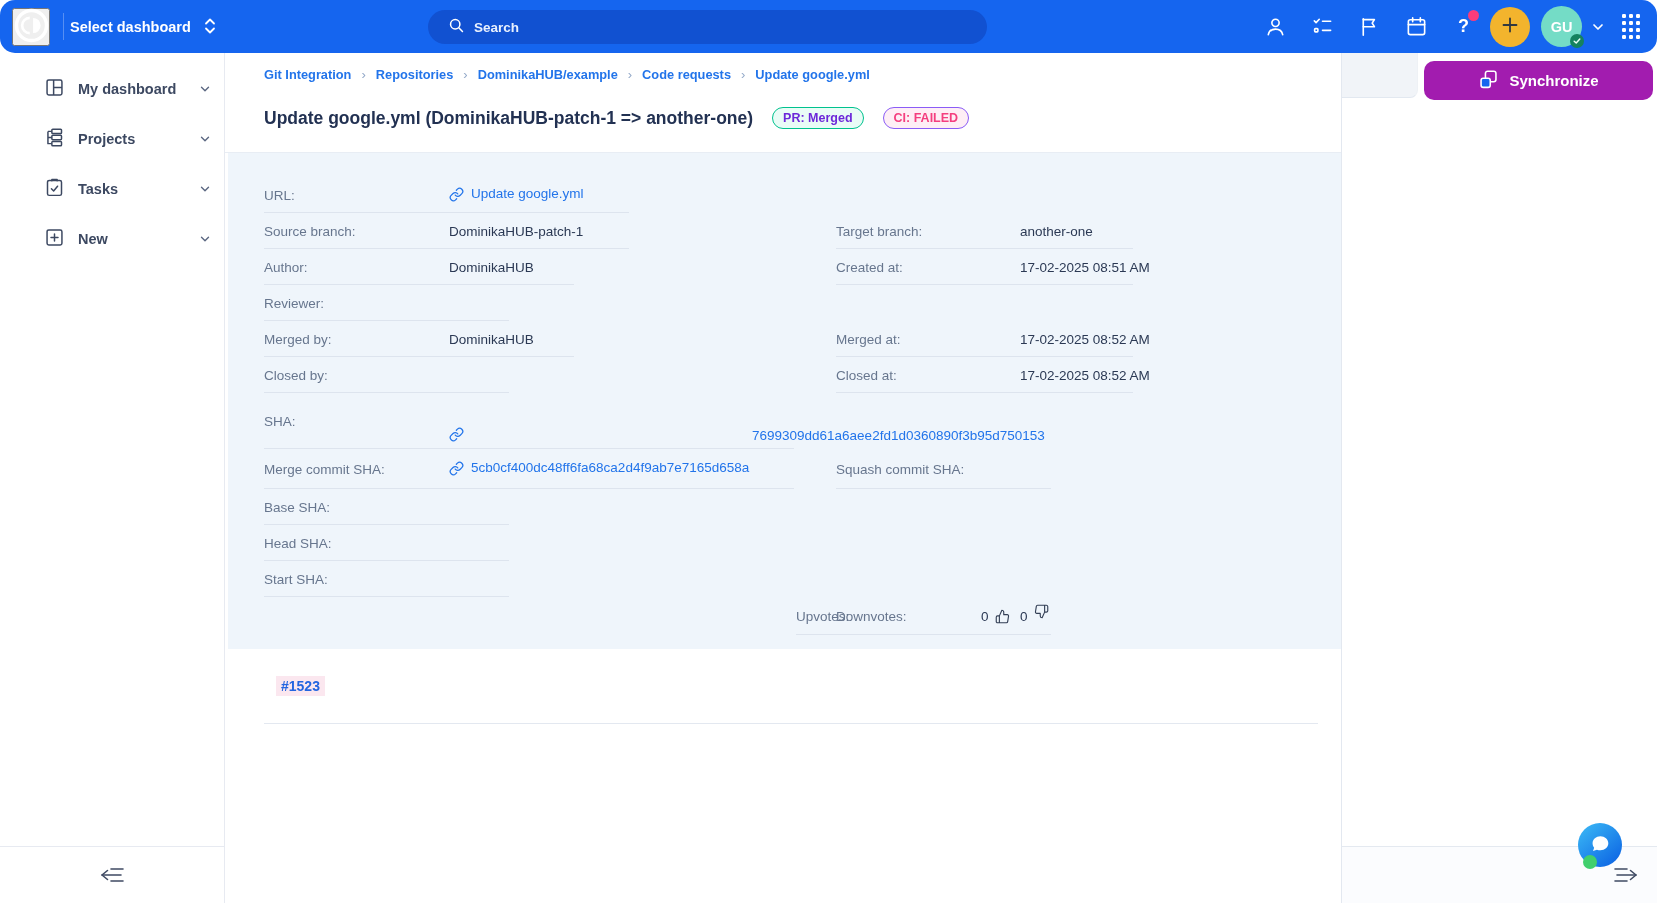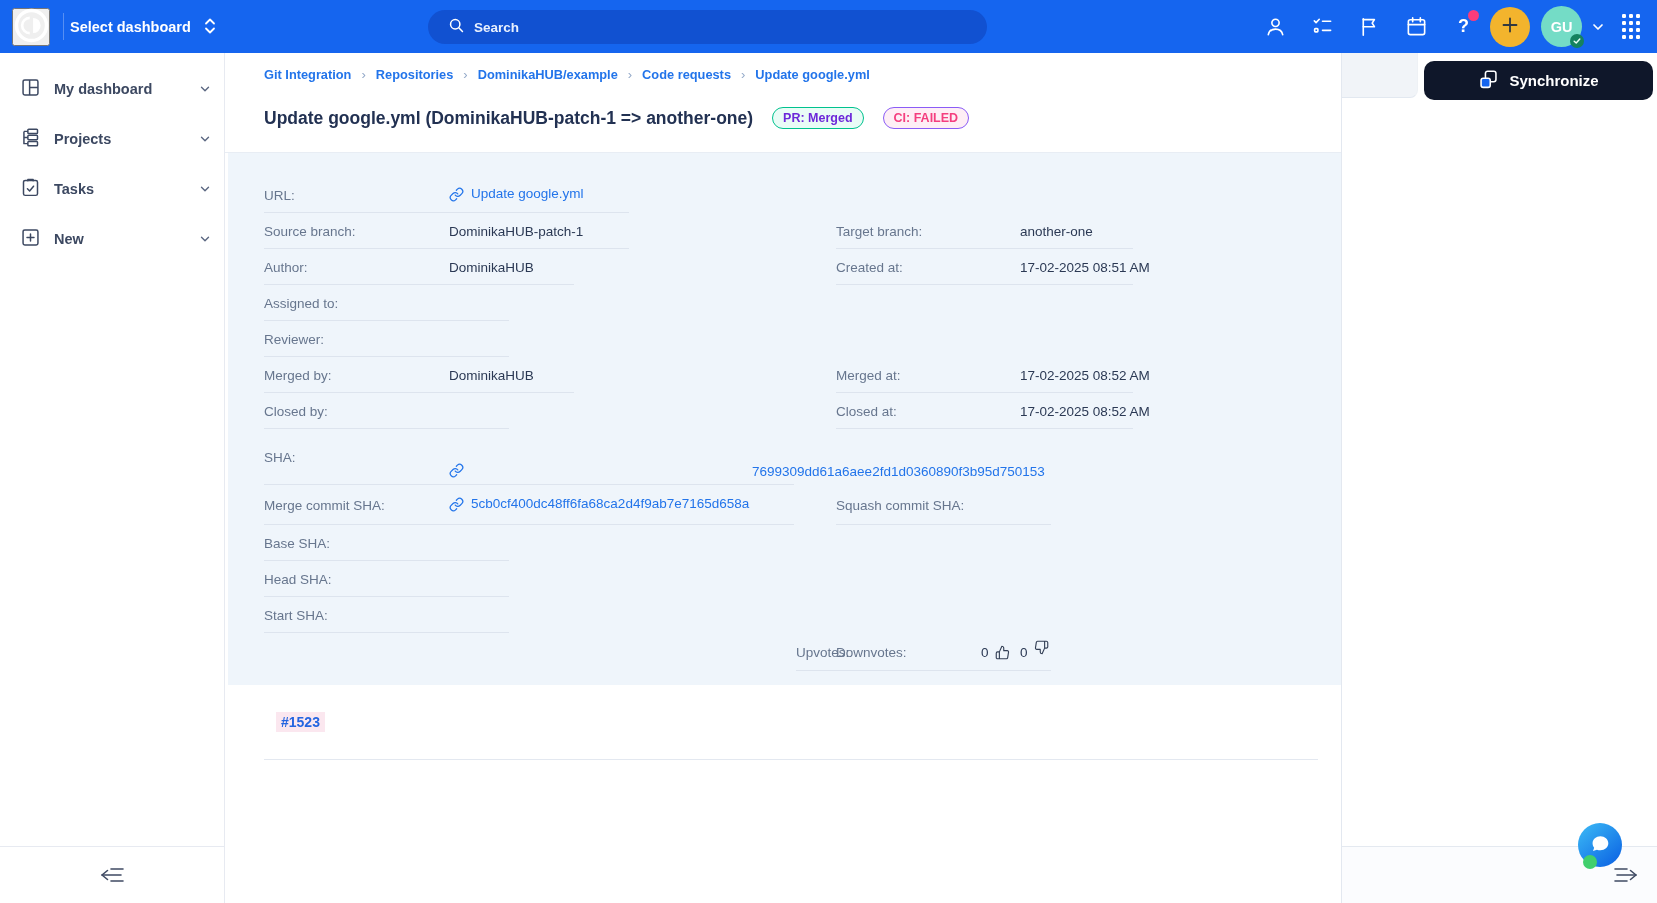--- a/index.html
+++ b/index.html
@@ -1,41 +1,41 @@
 <!DOCTYPE html>
 <html><head>
 <meta charset="utf-8">
 <style>
   * { margin:0; padding:0; box-sizing:border-box; }
   html,body { width:1657px; height:903px; background:#fff; font-family:"Liberation Sans", sans-serif; }
   .canvas { position:relative; width:1657px; height:903px; overflow:hidden; background:#fff; }
 
   
-  .topbar { position:absolute; left:0; top:0; width:1657px; height:53px; background:#1565ef; display:flex; align-items:center; z-index:30; }
+  .topbar { position:absolute; left:0; top:0; width:1657px; height:53px; background:#1565ef; display:flex; align-items:center; z-index:30;border-radius:15px; }
   .logo-btn { position:absolute; left:12px; top:8px; width:38px; height:38px; display:flex; align-items:center; justify-content:center; cursor:pointer; }
   .topbar-divider { position:absolute; left:63px; top:13px; width:1px; height:27px; background:rgba(255,255,255,.28); }
   .dash-select { position:absolute; left:70px; top:12px; height:30px; display:flex; align-items:center; gap:10px; background:none; border:none; color:#fff; font-size:14.5px; font-weight:700; font-family:inherit; cursor:pointer; }
   .search-pill { position:absolute; left:428px; top:10px; width:559px; height:34px; background:#1151d1; border-radius:17px; display:flex; align-items:center; padding-left:20px; gap:9px; color:#fff; cursor:text; }
   .search-pill .ph { font-size:13.5px; font-weight:600; color:#e8f0fe; }
   .topbar-right { position:absolute; right:17px; top:0; height:53px; display:flex; align-items:center; }
   .tb-icon { width:47px; height:53px; display:flex; align-items:center; justify-content:center; background:none; border:none; color:#fff; cursor:pointer; position:relative; }
   .help-glyph { font-size:18px; font-weight:700; color:#fff; }
   .notif-dot { position:absolute; top:10px; right:8px; width:11px; height:11px; border-radius:50%; background:#fa3c7b; }
   .plus-btn { width:40px; height:40px; margin:0 3px; border-radius:50%; background:#f3b42d; border:none; display:flex; align-items:center; justify-content:center; cursor:pointer; }
   .avatar-wrap { position:relative; margin-left:8px; width:41px; height:41px; cursor:pointer; }
   .avatar { width:41px; height:41px; border-radius:50%; background:#74dcc6; color:#fff; font-size:14.5px; font-weight:700; display:flex; align-items:center; justify-content:center; }
   .avatar-badge { position:absolute; right:-2px; bottom:-1px; width:14px; height:14px; border-radius:50%; background:#15825f; display:flex; align-items:center; justify-content:center; }
   .tb-chevron { margin-left:8px; background:none; border:none; color:#fff; cursor:pointer; display:flex; }
   .apps-grid-btn { margin-left:16px; background:none; border:none; cursor:pointer; display:grid; grid-template-columns:repeat(3,4px); grid-auto-rows:4px; gap:3px; }
   .apps-grid-btn i { width:4px; height:4px; background:#fff; border-radius:1.2px; }
 
   
   .sidebar { position:absolute; left:0; top:53px; width:225px; bottom:0; background:#fff; border-right:1px solid #e7eaf1; z-index:10; }
   .side-items { padding-top:11px; }
-  .side-item { position:relative; height:50px; display:flex; align-items:center; padding-left:20px; gap:13px; color:#3c4861; cursor:pointer; }
+  .side-item { position:relative; height:50px; display:flex; align-items:center; padding-left:44px; gap:13px; color:#3c4861; cursor:pointer; }
   .side-item .s-label { font-size:14.5px; font-weight:700; color:#3c4861; }
   .side-item .s-chevron { position:absolute; right:12px; color:#5a6680; display:flex; }
   .sidebar-footer { position:absolute; left:0; right:0; bottom:0; height:57px; border-top:1px solid #e7eaf1; display:flex; align-items:center; justify-content:center; }
   .icon-plain-btn { background:none; border:none; cursor:pointer; color:#3f4a63; display:flex; }
 
   
   .main { position:absolute; left:225px; top:53px; width:1116px; bottom:0; background:#fff; }
   .breadcrumb { padding:14px 0 0 39px; display:flex; align-items:center; font-size:12.8px; }
   .crumb { color:#2274ea; font-weight:600; text-decoration:none; cursor:pointer; }
   .crumb-sep { color:#93a9c9; margin:0 10px; font-size:13px; font-weight:400; }
@@ -66,21 +66,21 @@
   .thumb { margin-left:6px; color:#333f55; display:inline-flex; }
   .thumb-down { transform:translateY(-5px); }
 
   .issue-line { padding:27px 0 0 39px; }
   .issue-link { display:inline-block; background:#fbe7ef; color:#2465e0; font-size:14px; font-weight:600; padding:2px 5px; text-decoration:none; cursor:pointer;margin-left:12px; }
   .content-hr { margin:27px 23px 0 39px; border-bottom:1px solid #e3e8f0; }
 
   
   .rightpanel { position:absolute; left:1341px; top:53px; width:316px; bottom:0; background:#fff; border-left:1px solid #e3e8f0; }
   .panel-notch { position:absolute; left:0; top:0; width:76px; height:45px; background:#f1f4f8; border-bottom:1px solid #e2e8f0; border-right:1px solid #eef1f5; border-bottom-right-radius:8px; }
-  .sync-btn { position:absolute; left:82px; top:8px; width:229px; height:39px; background:#0f172a; color:#fff; border:none; border-radius:10px; font-family:inherit; font-size:15px; font-weight:700; display:flex; align-items:center; justify-content:center; gap:10px; cursor:pointer; }
+  .sync-btn { position:absolute; left:82px; top:8px; width:229px; height:39px; background:#a21caf; color:#fff; border:none; border-radius:10px; font-family:inherit; font-size:15px; font-weight:700; display:flex; align-items:center; justify-content:center; gap:10px; cursor:pointer; }
   .rp-footer { position:absolute; left:0; right:0; bottom:0; height:57px; border-top:1px solid #e4e9f0; background:#fbfcfe; display:flex; align-items:center; justify-content:flex-end; padding-right:18px; }
 
   
   .chat-fab { position:absolute; left:1578px; top:823px; width:44px; height:44px; border-radius:50%; background:linear-gradient(140deg,#3ab7f5 5%,#0e67e4 90%); border:none; cursor:pointer; z-index:40; display:flex; align-items:center; justify-content:center; }
   .chat-online { position:absolute; left:1583px; top:855px; width:14px; height:14px; border-radius:50%; background:#41cf6d; z-index:41; }
 </style>
 </head>
 <body>
 
 <div class="canvas">
@@ -313,27 +313,20 @@
           <span class="val">DominikaHUB</span>
           <i class="ul u310"></i>
         </div>
         <div class="cell cell-r">
           <span class="lbl">Created at:</span>
           <span class="val">17-02-2025 08:51 AM</span>
           <i class="ul u297"></i>
         </div>
       </div>
 
-      <div class="prow">
-        <div class="cell cell-l">
-          <span class="lbl">Assigned to:</span>
-          <span class="val"></span>
-          <i class="ul u245"></i>
-        </div>
-      </div>
 
       <div class="prow">
         <div class="cell cell-l">
           <span class="lbl">Reviewer:</span>
           <span class="val"></span>
           <i class="ul u245"></i>
         </div>
       </div>
 
       <div class="prow">

